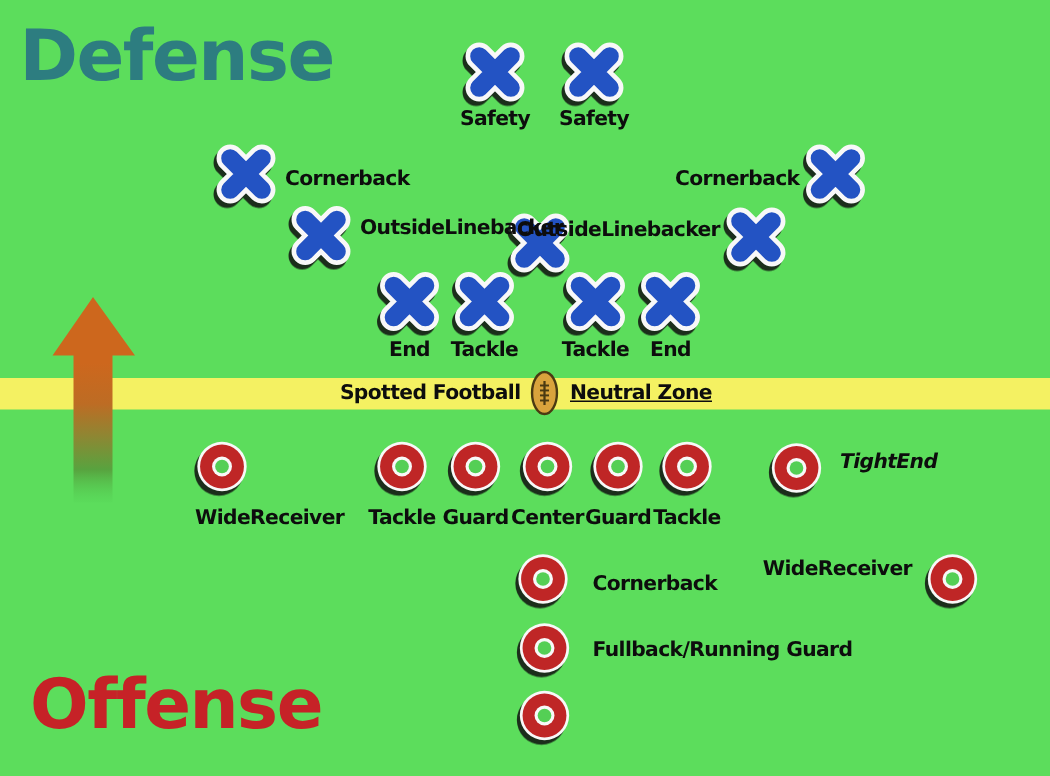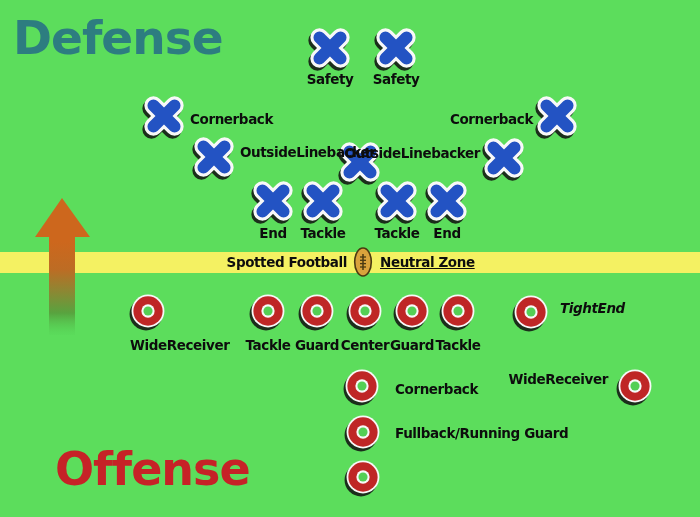--- a/index.html
+++ b/index.html
@@ -7,21 +7,21 @@
   #field{
     position:relative;width:700px;height:517px;overflow:hidden;
     background:var(--field-green,#5cdd5c);
     font-family:"DejaVu Sans",sans-serif;
   }
   .heading{
     position:absolute;font-weight:bold;letter-spacing:-1px;line-height:1;
     font-family:"DejaVu Sans",sans-serif;
   }
   #defense-heading{left:13px;top:14px;font-size:47px;color:var(--defense-heading,#2d7d80);}
-  #offense-heading{left:20px;top:446px;font-size:46px;color:var(--offense-heading,#c62227);margin-left:35px;}
+  #offense-heading{left:20px;top:446px;font-size:46px;color:var(--offense-heading,#c62227);}
 
   #neutral-zone{
     position:absolute;left:0;top:252px;width:700px;height:21px;
     background:var(--neutral-zone-yellow,#f4f162);z-index:1;text-align:center;
   }
   .zone-label{
     position:absolute;top:0;height:21px;line-height:21px;white-space:nowrap;
     font-weight:bold;font-size:13.5px;letter-spacing:-0.4px;color:var(--label-text,#0d0d0d);
   }
   #spotted-football-label{right:353px;}

